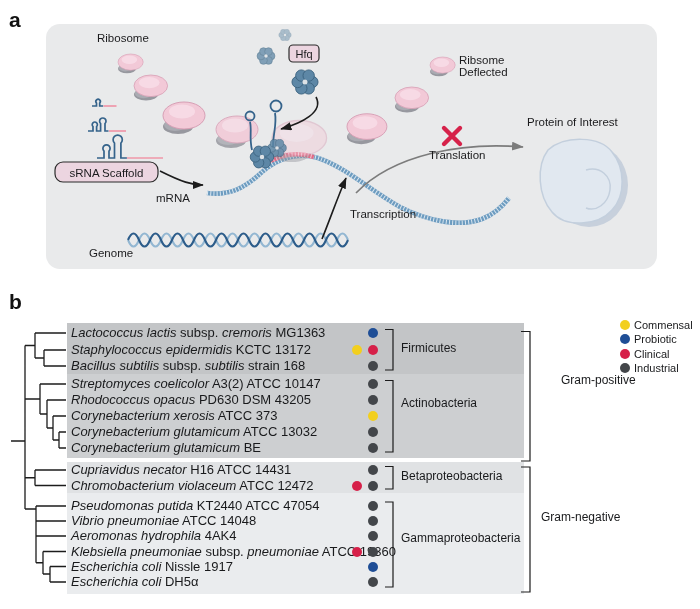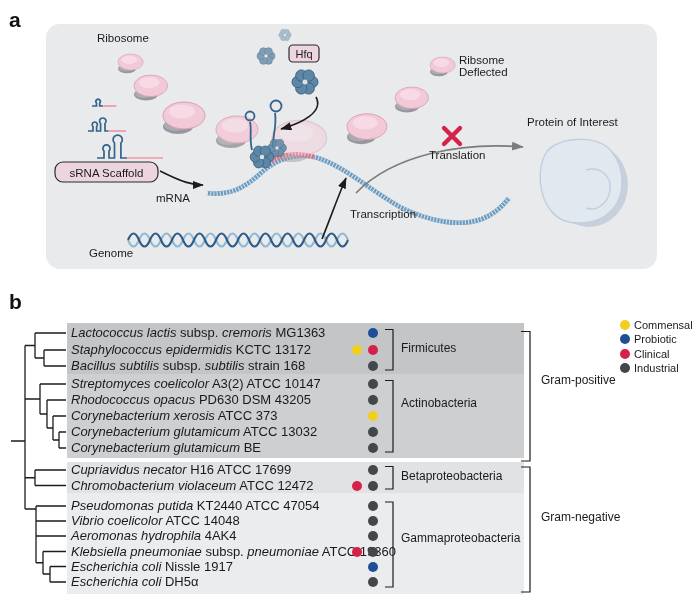--- a/index.html
+++ b/index.html
@@ -163,24 +163,24 @@
 </svg>
 
 <div class="row-label" style="top:326px"><span class="it">Lactococcus lactis</span><span> subsp. </span><span class="it">cremoris</span><span> MG1363</span></div>
 <div class="row-label" style="top:343px"><span class="it">Staphylococcus epidermidis</span><span> KCTC 13172</span></div>
 <div class="row-label" style="top:359px"><span class="it">Bacillus subtilis</span><span> subsp. </span><span class="it">subtilis</span><span> strain 168</span></div>
 <div class="row-label" style="top:377px"><span class="it">Streptomyces coelicolor</span><span> A3(2) ATCC 10147</span></div>
 <div class="row-label" style="top:393px"><span class="it">Rhodococcus opacus</span><span> PD630 DSM 43205</span></div>
 <div class="row-label" style="top:409px"><span class="it">Corynebacterium xerosis</span><span> ATCC 373</span></div>
 <div class="row-label" style="top:425px"><span class="it">Corynebacterium glutamicum</span><span> ATCC 13032</span></div>
 <div class="row-label" style="top:441px"><span class="it">Corynebacterium glutamicum</span><span> BE</span></div>
-<div class="row-label" style="top:463px"><span class="it">Cupriavidus necator</span><span> H16 ATCC 17699</span></div>
+<div class="row-label" style="top:463px"><span class="it">Cupriavidus necator</span><span> H16 ATCC 14431</span></div>
 <div class="row-label" style="top:478.5px"><span class="it">Chromobacterium violaceum</span><span> ATCC 12472</span></div>
 <div class="row-label" style="top:499px"><span class="it">Pseudomonas putida</span><span> KT2440 ATCC 47054</span></div>
-<div class="row-label" style="top:514px"><span class="it">Vibrio coelicolor</span><span> ATCC 14048</span></div>
+<div class="row-label" style="top:514px"><span class="it">Vibrio pneumoniae</span><span> ATCC 14048</span></div>
 <div class="row-label" style="top:529px"><span class="it">Aeromonas hydrophila</span><span> 4AK4</span></div>
 <div class="row-label" style="top:544.5px"><span class="it">Klebsiella pneumoniae</span><span> subsp. </span><span class="it">pneumoniae</span><span> ATCC 19360</span></div>
 <div class="row-label" style="top:559.5px"><span class="it">Escherichia coli</span><span> Nissle 1917</span></div>
 <div class="row-label" style="top:575px"><span class="it">Escherichia coli</span><span> DH5α</span></div>
 
 <div class="dot" style="left: 368px; top: 328px; background: rgb(31, 78, 150);"></div>
 <div class="dot" style="left: 352px; top: 345px; background: rgb(242, 207, 30);"></div>
 <div class="dot" style="left: 368px; top: 345px; background: rgb(214, 32, 73);"></div>
 <div class="dot" style="left: 368px; top: 361px; background: rgb(67, 70, 74);"></div>
 <div class="dot" style="left: 368px; top: 379px; background: rgb(67, 70, 74);"></div>
@@ -196,21 +196,21 @@
 <div class="dot" style="left: 368px; top: 531px; background: rgb(67, 70, 74);"></div>
 <div class="dot" style="left: 352px; top: 546.5px; background: rgb(214, 32, 73);"></div>
 <div class="dot" style="left: 368px; top: 546.5px; background: rgb(67, 70, 74);"></div>
 <div class="dot" style="left: 368px; top: 561.5px; background: rgb(31, 78, 150);"></div>
 <div class="dot" style="left: 368px; top: 577px; background: rgb(67, 70, 74);"></div>
 
 <div class="grp-label" style="left:401px;top:341px">Firmicutes</div>
 <div class="grp-label" style="left:401px;top:396px">Actinobacteria</div>
 <div class="grp-label" style="left:401px;top:469px">Betaproteobacteria</div>
 <div class="grp-label" style="left:401px;top:531px">Gammaproteobacteria</div>
-<div class="grp-label" style="left:541px;top:373px">Gram-positive</div>
+<div class="grp-label" style="left:561px;top:373px">Gram-positive</div>
 <div class="grp-label" style="left:541px;top:510px">Gram-negative</div>
 
 <div>
   <div class="legend-swatch" style="top: 319.5px; background: rgb(242, 207, 30);"></div>
   <div class="legend-label" style="top:317.5px">Commensal</div>
   <div class="legend-swatch" style="top: 334px; background: rgb(31, 78, 150);"></div>
   <div class="legend-label" style="top:332px">Probiotic</div>
   <div class="legend-swatch" style="top: 348.5px; background: rgb(214, 32, 73);"></div>
   <div class="legend-label" style="top:346.5px">Clinical</div>
   <div class="legend-swatch" style="top: 363px; background: rgb(67, 70, 74);"></div>

